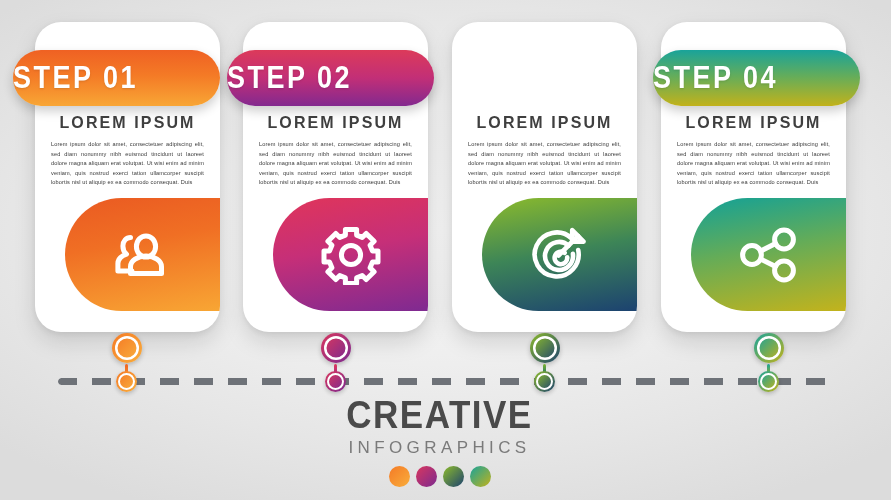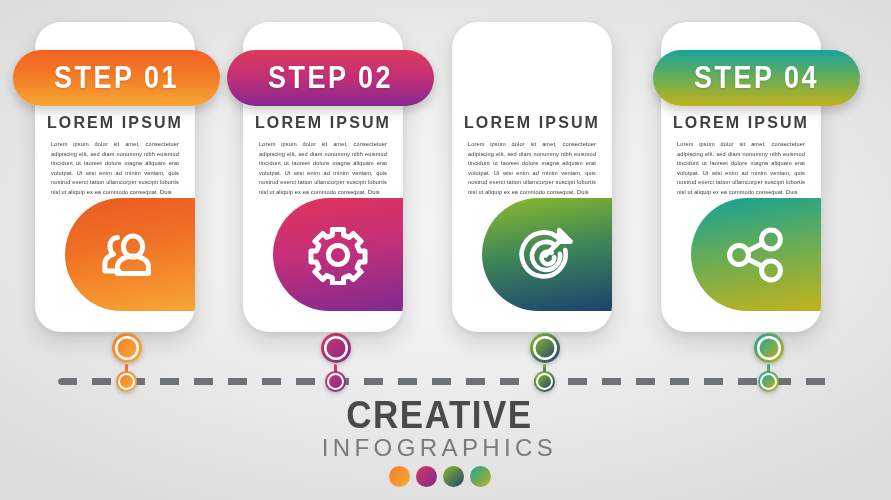--- a/index.html
+++ b/index.html
@@ -46,42 +46,42 @@
     mask-image: repeating-linear-gradient(
       to right,
       #000 0px, #000 19px,
       rgba(0,0,0,0) 19px, rgba(0,0,0,0) 34px);
   }
 
   
   .card {
     position: absolute;
     top: 22px;
-    width: 160px;
+    width: 185px;
     height: 310px;
     background: #ffffff;
     border-radius: 26px;
     box-shadow: 0 10px 22px rgba(0,0,0,0.13), 0 2px 6px rgba(0,0,0,0.07);
     overflow: hidden;
   }
   .card.c1 { left: 35px; }
   .card.c2 { left: 243px; }
   .card.c3 { left: 452px; }
   .card.c4 { left: 661px; }
 
   
   .pill {
     position: absolute;
     top: 50px;
     width: 207px;
     height: 56px;
     border-radius: 28px;
     display: flex;
     align-items: center;
-    justify-content: center;
+    justify-content: flex-start;
     box-shadow: 0 5px 11px rgba(0,0,0,0.20);
   }
   .pill.c1 { left: 13px; }
   .pill.c2 { left: 227px; }
   .pill.c3 { left: 437px; }
   .pill.c4 { left: 653px; }
 
   .pill-label {
     color: #ffffff;
     font-size: 27px;
@@ -188,21 +188,21 @@
   }
   .logo-main {
     font-size: 35px;
     font-weight: bold;
     letter-spacing: 1.5px;
     color: #4a4a4a;
     line-height: 34px;
     transform: scaleY(1.12);
   }
   .logo-sub {
-    font-size: 24px;
+    font-size: 17px;
     letter-spacing: 4.4px;
     color: #7a7a7a;
     line-height: 26px;
     margin-top: 3px;
   }
   .logo-dots {
     margin-top: 5px;
     display: flex;
     justify-content: center;
     gap: 6px;

